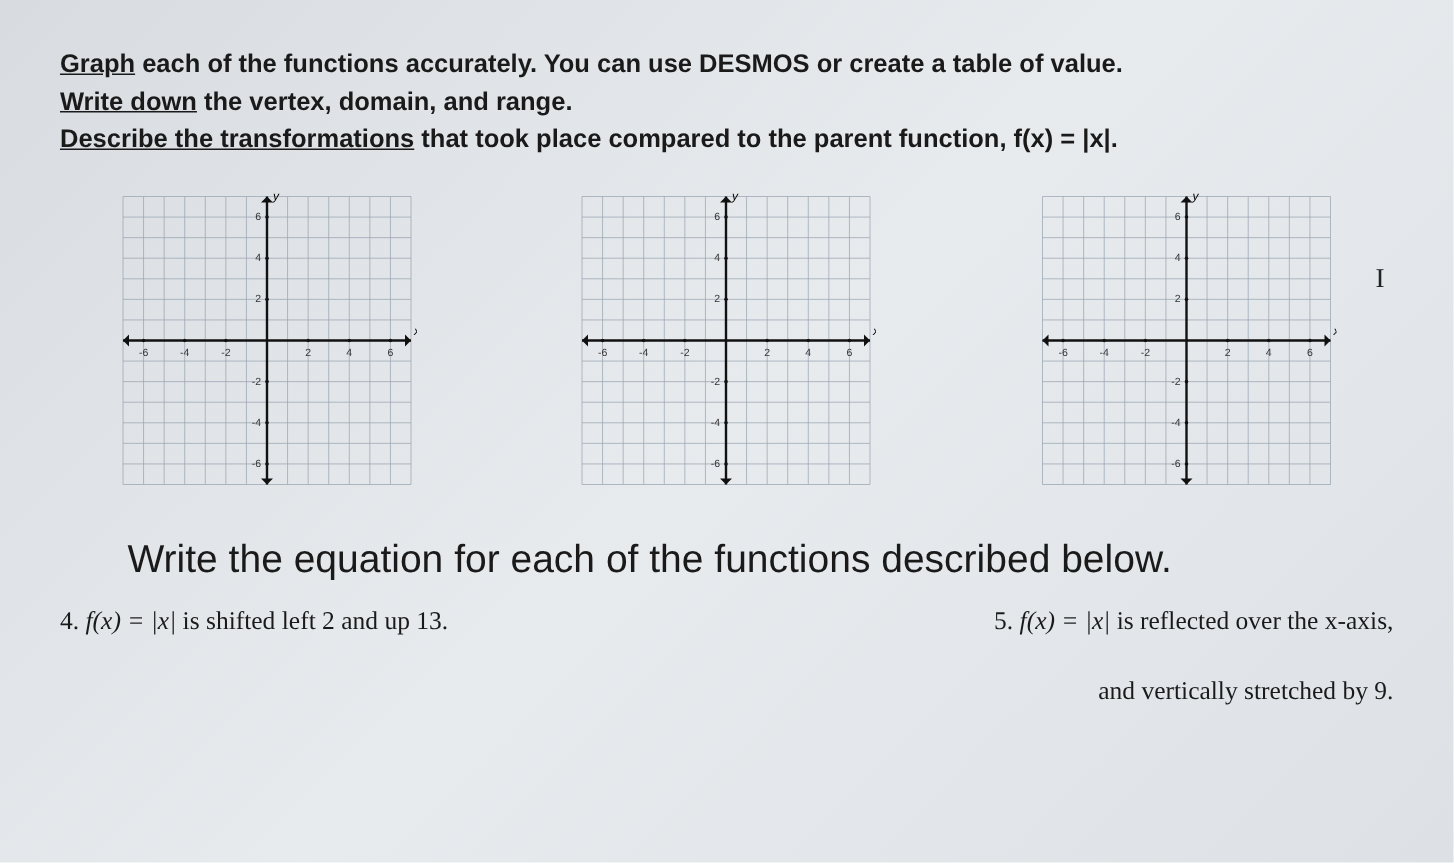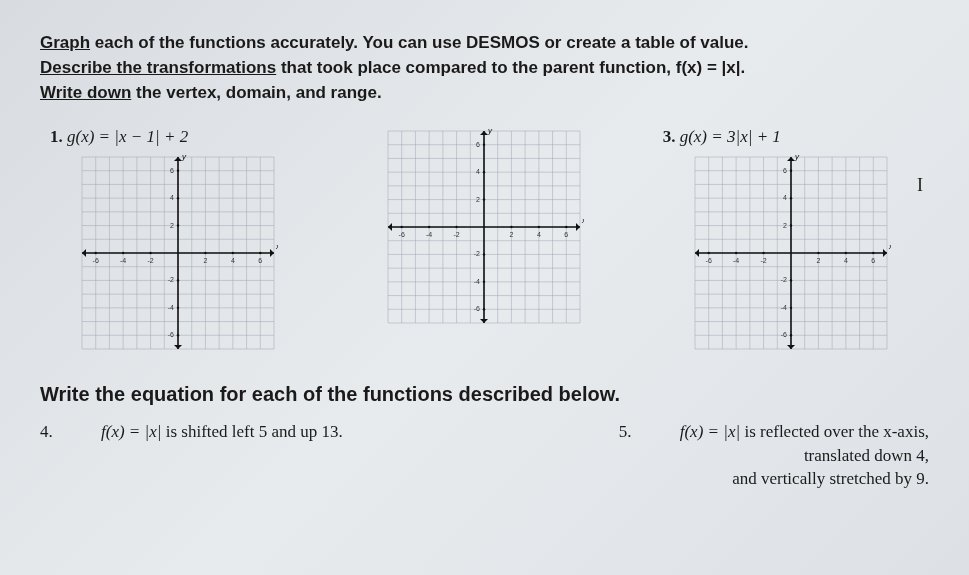--- a/index.html
+++ b/index.html
@@ -42,61 +42,61 @@
     display:flex;
     justify-content:center;
   }
   svg.grid {
     display:block;
   }
   .section2 {
     margin-top: 30px;
   }
   .section2-title {
-    font-weight: bold;
-    font-size: 20px;
+    font-weight: normal;
+    font-size: 26px;
     margin-bottom: 14px;
+    margin-left: 45px;
   }
   .row45 {
     display:flex;
     gap: 50px;
   }
   .item4, .item5 {
     font-family: "Times New Roman", serif;
     font-size: 17px;
     line-height:1.4;
   }
   .item4 { flex: 0 0 44%; }
   .item5 { flex: 1; text-align: right; }
-  .fn { font-style: italic; margin-left: 44px; }
+  .fn { font-style: italic; }
   .cursor {
     position:absolute;
     font-family: "Times New Roman", serif;
     font-size:18px;
     color:#222;
   }
 </style>
 </head>
 <body>
 
 <div class="instructions">
   <p>
     <span class="u">Graph</span><span> each of the functions accurately. You can use DESMOS or create a table of value.</span>
   </p>
   <p>
-    <span class="u">Describe the transformations</span><span> that took place compared to the parent function, f(x) = |x|.</span>
+    <span class="u">Write down</span><span> the vertex, domain, and range.</span>
   </p>
   <p>
-    <span class="u">Write down</span><span> the vertex, domain, and range.</span>
+    <span class="u">Describe the transformations</span><span> that took place compared to the parent function, f(x) = |x|.</span>
   </p>
 </div>
 
 <div class="problems-row">
   <div class="problem">
-    <div class="eq"><span class="n">1.</span><span> g(x) = |x − 1| + 2</span></div>
     <div class="graph-wrap">
         <svg class="grid" width="200" height="200" viewBox="0 0 200 200">
           <line x1="4" x2="4" y1="196" y2="4" stroke="#9aa6b2" stroke-width="0.5"></line>
           <line x1="17.714285714285715" x2="17.714285714285715" y1="196" y2="4" stroke="#9aa6b2" stroke-width="0.5"></line>
           <line x1="31.428571428571427" x2="31.428571428571427" y1="196" y2="4" stroke="#9aa6b2" stroke-width="0.5"></line>
           <line x1="45.14285714285714" x2="45.14285714285714" y1="196" y2="4" stroke="#9aa6b2" stroke-width="0.5"></line>
           <line x1="58.857142857142854" x2="58.857142857142854" y1="196" y2="4" stroke="#9aa6b2" stroke-width="0.5"></line>
           <line x1="72.57142857142857" x2="72.57142857142857" y1="196" y2="4" stroke="#9aa6b2" stroke-width="0.5"></line>
           <line x1="86.28571428571428" x2="86.28571428571428" y1="196" y2="4" stroke="#9aa6b2" stroke-width="0.5"></line>
           <line x1="100" x2="100" y1="196" y2="4" stroke="#9aa6b2" stroke-width="0.5"></line>
@@ -219,21 +219,20 @@
           <text x="96" y="47.14285714285714" font-size="7" text-anchor="end" fill="#333">4</text>
           <circle cx="100" cy="45.14285714285714" r="1.2" fill="#111"></circle>
           <text x="96" y="19.714285714285715" font-size="7" text-anchor="end" fill="#333">6</text>
           <circle cx="100" cy="17.714285714285715" r="1.2" fill="#111"></circle>
           <text x="198" y="96" font-size="8" font-style="italic">x</text>
           <text x="104" y="6" font-size="8" font-style="italic">y</text>
         </svg>
       </div>
   </div>
   <div class="problem" style="position:relative;">
-    <div class="eq"><span class="n">3.</span><span> g(x) = 3|x| + 1</span></div>
     <div class="graph-wrap">
         <svg class="grid" width="200" height="200" viewBox="0 0 200 200">
           <line x1="4" x2="4" y1="196" y2="4" stroke="#9aa6b2" stroke-width="0.5"></line>
           <line x1="17.714285714285715" x2="17.714285714285715" y1="196" y2="4" stroke="#9aa6b2" stroke-width="0.5"></line>
           <line x1="31.428571428571427" x2="31.428571428571427" y1="196" y2="4" stroke="#9aa6b2" stroke-width="0.5"></line>
           <line x1="45.14285714285714" x2="45.14285714285714" y1="196" y2="4" stroke="#9aa6b2" stroke-width="0.5"></line>
           <line x1="58.857142857142854" x2="58.857142857142854" y1="196" y2="4" stroke="#9aa6b2" stroke-width="0.5"></line>
           <line x1="72.57142857142857" x2="72.57142857142857" y1="196" y2="4" stroke="#9aa6b2" stroke-width="0.5"></line>
           <line x1="86.28571428571428" x2="86.28571428571428" y1="196" y2="4" stroke="#9aa6b2" stroke-width="0.5"></line>
           <line x1="100" x2="100" y1="196" y2="4" stroke="#9aa6b2" stroke-width="0.5"></line>
@@ -296,23 +295,23 @@
     <span class="cursor" style="top:48px; right:6px;">I</span>
   </div>
 </div>
 
 <div class="section2">
   <div class="section2-title">Write the equation for each of the functions described below.</div>
   <div class="row45">
     <div class="item4">
       <span style="font-weight:normal;">4.</span>
       <span class="fn"> f(x) = |x| </span>
-      <span>is shifted left 5 and up 13.</span>
+      <span>is shifted left 2 and up 13.</span>
     </div>
     <div class="item5">
       <span>5.</span>
       <span class="fn"> f(x) = |x| </span>
       <span>is reflected over the x-axis,</span><br>
-      <span style="display:inline-block;width:90px;"></span><span>translated down 4,</span><br>
+      <span style="display:inline-block;width:90px;"></span><br>
       <span style="display:inline-block;width:90px;"></span><span>and vertically stretched by 9.</span>
     </div>
   </div>
 </div>
 
 </body></html>

